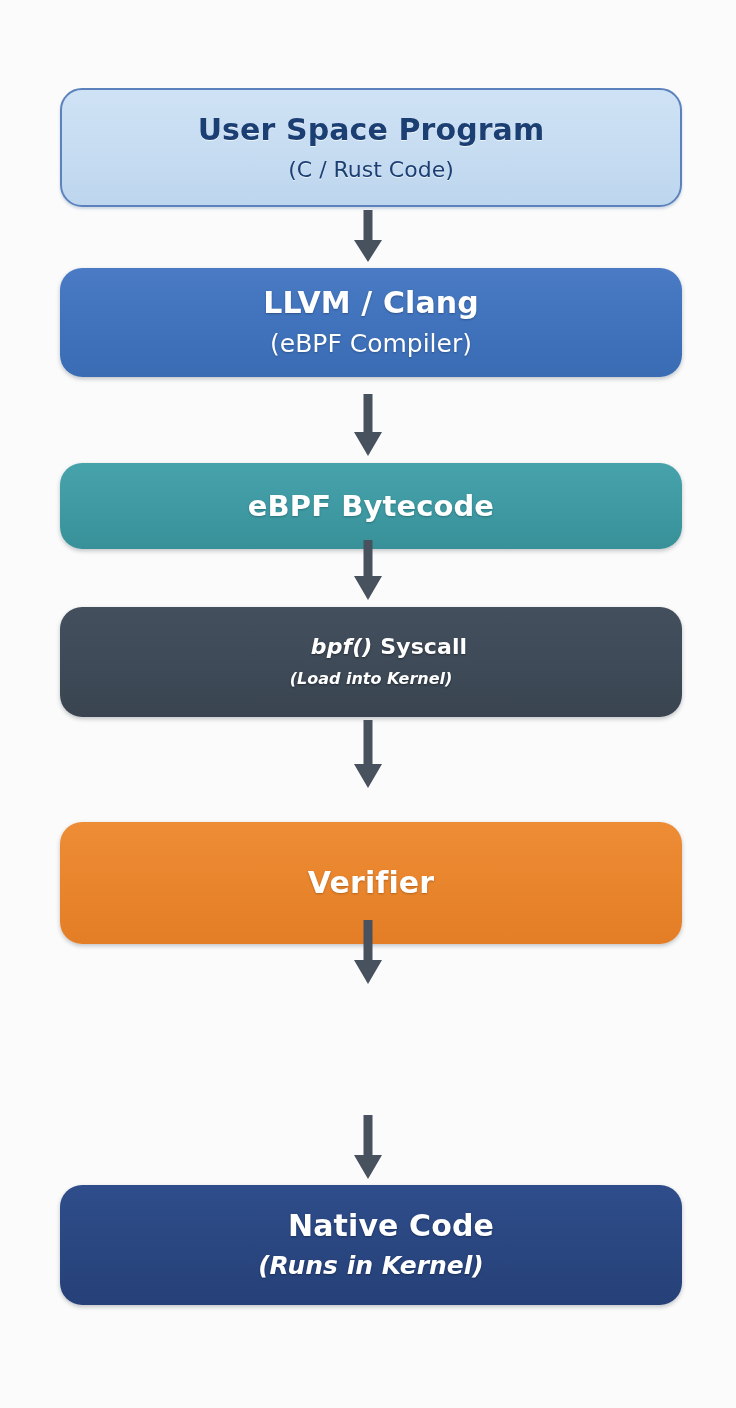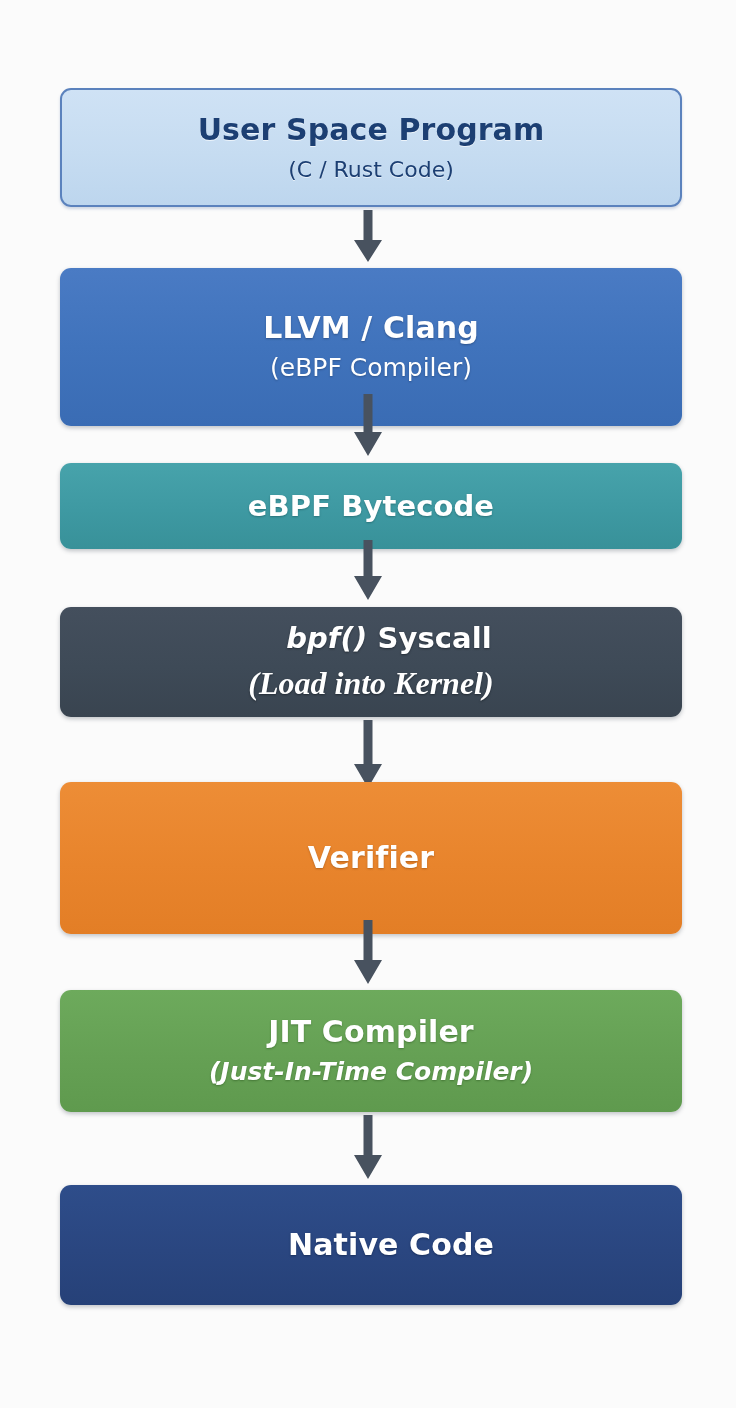--- a/index.html
+++ b/index.html
@@ -19,21 +19,21 @@
     background: #fbfbfb;
     display: flex;
     flex-direction: column;
     align-items: center;
   }
 
   .node {
     position: absolute;
     left: 60px;
     width: 622px;
-    border-radius: 11px;
+    border-radius: 22px;
     display: flex;
     flex-direction: column;
     align-items: center;
     justify-content: center;
     text-align: center;
     box-shadow: 0 2px 4px rgba(40,50,65,0.28);
     gap: 7px;
   }
 
   .node .title {
@@ -63,49 +63,49 @@
   .n-userspace .subtitle {
     font-size: 22px;
     color: #1c3f73;
     font-weight: normal;
     text-shadow: 0 1px 0 rgba(255,255,255,0.6);
   }
 
   
   .n-llvm {
     top: 268px;
-    height: 158px;
+    height: 109px;
     background: linear-gradient(180deg, #4a7bc4 0%, #4073bc 50%, #3a6cb4 100%);
     text-align: center;
   }
   .n-llvm .title { font-size: 30px; color: #ffffff; text-shadow: 0 1px 2px rgba(25,45,80,0.45); }
   .n-llvm .subtitle { font-size: 25px; color: #ffffff; font-weight: normal; text-shadow: 0 1px 2px rgba(25,45,80,0.40); }
 
   
   .n-bytecode {
     top: 463px;
     height: 86px;
     background: linear-gradient(180deg, #47a3ab 0%, #3e99a2 55%, #389199 100%);
   }
   .n-bytecode .title { font-size: 29px; color: #ffffff; text-shadow: 0 1px 2px rgba(20,70,75,0.45); }
 
   
   .n-syscall {
     top: 607px;
     height: 110px;
     background: linear-gradient(180deg, #444f5d 0%, #3e4a57 55%, #394450 100%);
   }
-  .n-syscall .title { font-size: 29px; color: #ffffff; text-shadow: 0 1px 2px rgba(10,15,22,0.5); margin-left: 36px; }
+  .n-syscall .title { font-size: 22px; color: #ffffff; text-shadow: 0 1px 2px rgba(10,15,22,0.5); margin-left: 36px; }
   .n-syscall .title .mono-ital { font-style: italic; }
-  .n-syscall .subtitle { font-size: 32px; color: #ffffff; font-weight: bold; font-style: italic; text-shadow: 0 1px 2px rgba(10,15,22,0.5); font-family: Liberation Serif, serif; }
+  .n-syscall .subtitle { font-size: 16px; color: #ffffff; font-weight: bold; font-style: italic; text-shadow: 0 1px 2px rgba(10,15,22,0.5); }
 
   
   .n-verifier {
-    top: 782px;
-    height: 152px;
+    top: 822px;
+    height: 122px;
     background: linear-gradient(180deg, #ed8d36 0%, #e8842c 55%, #e37e26 100%);
   }
   .n-verifier .title { font-size: 30px; color: #ffffff; text-shadow: 0 1px 2px rgba(120,60,10,0.45); }
   .n-verifier .subtitle { font-size: 25px; color: #ffffff; font-weight: bold; font-style: italic; text-shadow: 0 1px 2px rgba(120,60,10,0.45); }
 
   
   .n-jit {
     top: 990px;
     height: 122px;
     background: linear-gradient(180deg, #6daa5c 0%, #65a054 55%, #5f9a4e 100%);
@@ -189,28 +189,25 @@
   <div class="node n-verifier">
     <div class="title">Verifier</div>
   </div>
 
   <div class="arrow a5">
     <svg viewBox="0 0 34 66" preserveAspectRatio="none" aria-hidden="true">
       <polygon points="12.5,0 21.5,0 21.5,40 31,40 17,64 3,40 12.5,40" fill="#48525f"></polygon>
     </svg>
   </div>
 
-  <div class="node n-jit">
-    <div class="title">JIT Compiler</div>
-    <div class="subtitle">(Just-In-Time Compiler)</div>
-  </div>
 
   <div class="arrow a6">
     <svg viewBox="0 0 34 66" preserveAspectRatio="none" aria-hidden="true">
       <polygon points="12.5,0 21.5,0 21.5,40 31,40 17,64 3,40 12.5,40" fill="#48525f"></polygon>
     </svg>
   </div>
 
   <div class="node n-native">
     <div class="title">Native Code</div>
+    <div class="subtitle">(Runs in Kernel)</div>
   </div>
 
 </div>
 
 </body></html>

